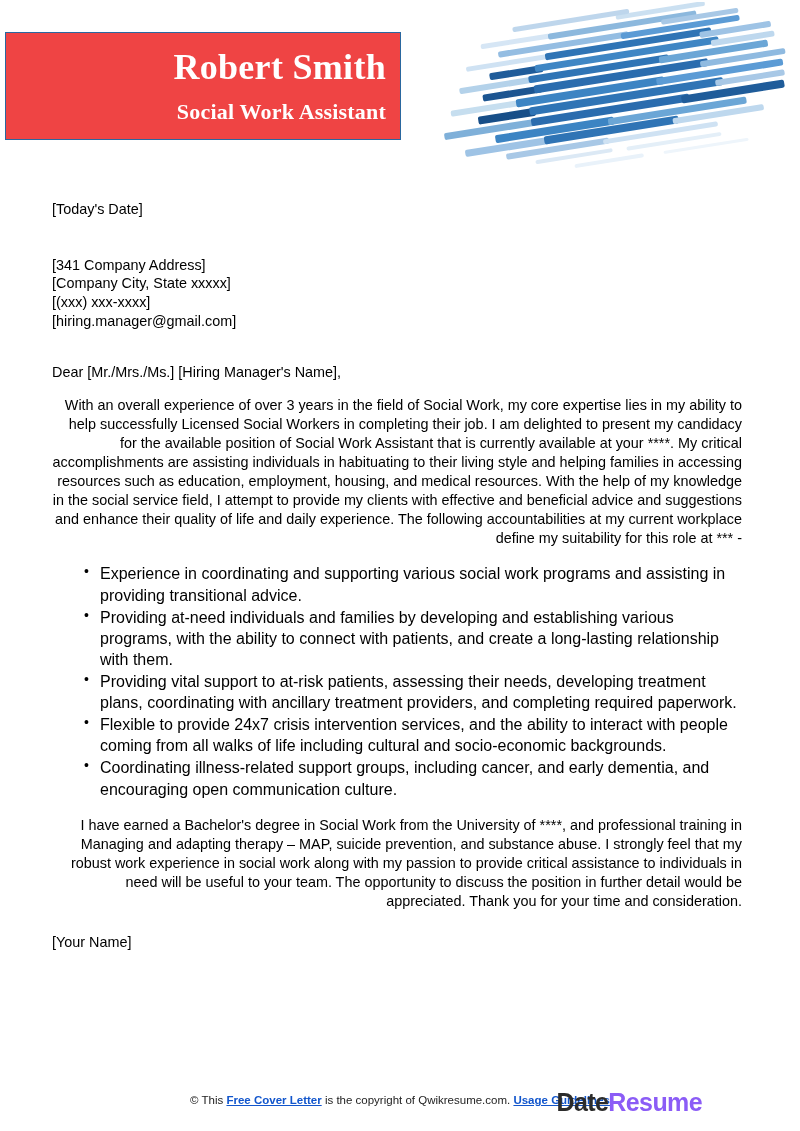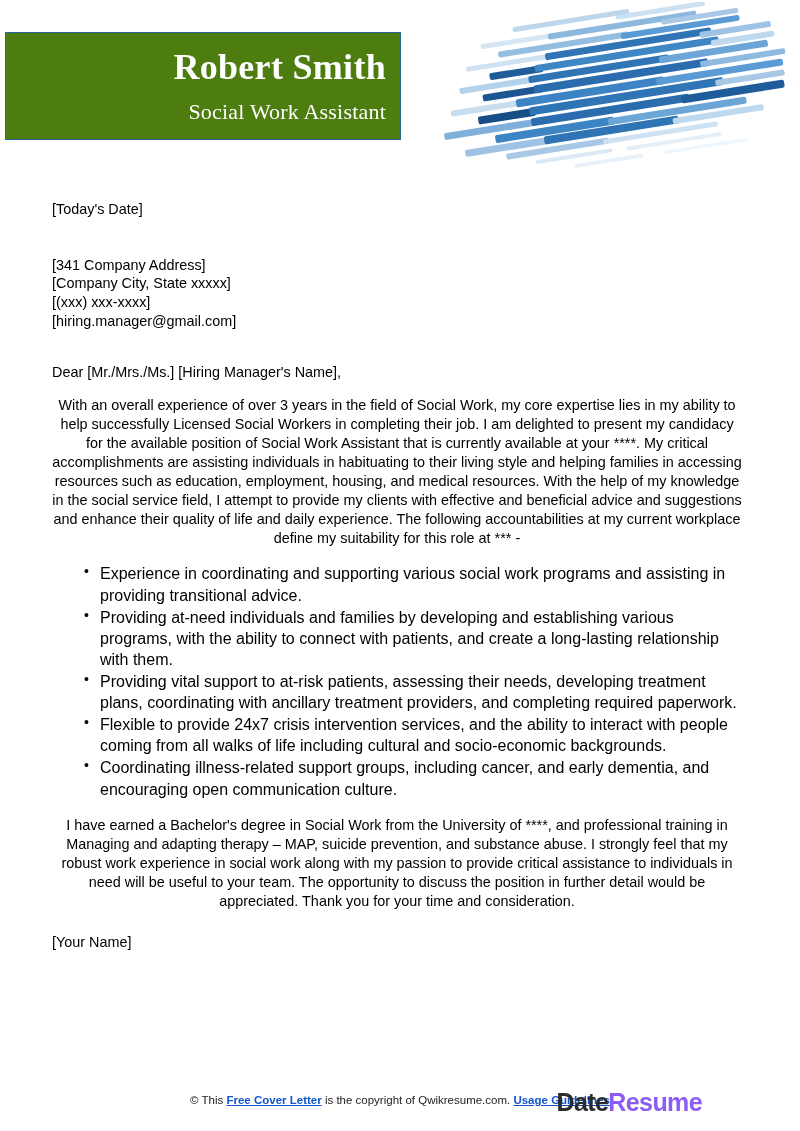--- a/index.html
+++ b/index.html
@@ -22,39 +22,39 @@
     position: relative;
     width: 800px;
     height: 200px;
   }
   #name-banner {
     position: absolute;
     left: 5px;
     top: 32px;
     width: 396px;
     height: 108px;
-    background: #4d7c0f;
+    background: #ef4444;
     border: 1px solid #2a679f;
     padding: 8px 14px 6px 0;
     text-align: right;
     display: flex;
     flex-direction: column;
     justify-content: center;
   }
   #candidate-name {
     font-family: "Liberation Serif", serif;
     font-weight: bold;
     font-size: 36px;
     line-height: 1.08;
     color: #ffffff;
     letter-spacing: 0.3px;
   }
   #candidate-title {
     font-family: "Liberation Serif", serif;
-    font-weight: normal;
+    font-weight: bold;
     font-size: 22px;
     line-height: 1.25;
     color: #ffffff;
     margin-top: 11px;
     letter-spacing: 0.2px;
   }
 
   
   #header-graphic {
     position: absolute;
@@ -80,21 +80,21 @@
 
   #date-line { font-size: 14.4px; }
 
   #company-block { line-height: 1.30; }
   #company-block div { white-space: nowrap; }
 
   #salutation { font-size: 14.4px; }
 
   p.para {
     margin: 0;
-    text-align: center;
+    text-align: right;
     font-size: 14.4px;
     line-height: 1.32;
   }
 
   ul#accountabilities {
     margin: 0;
     padding: 0;
     list-style: none;
   }
   ul#accountabilities li {

